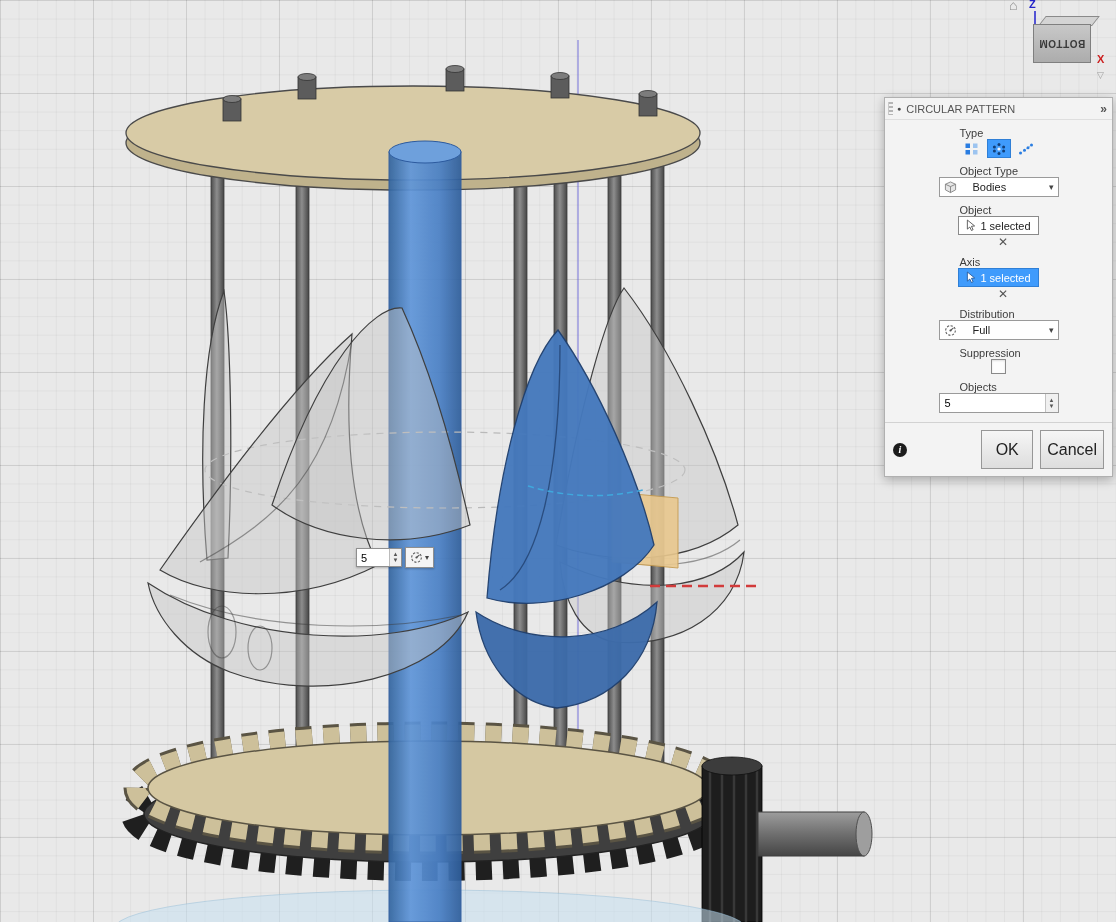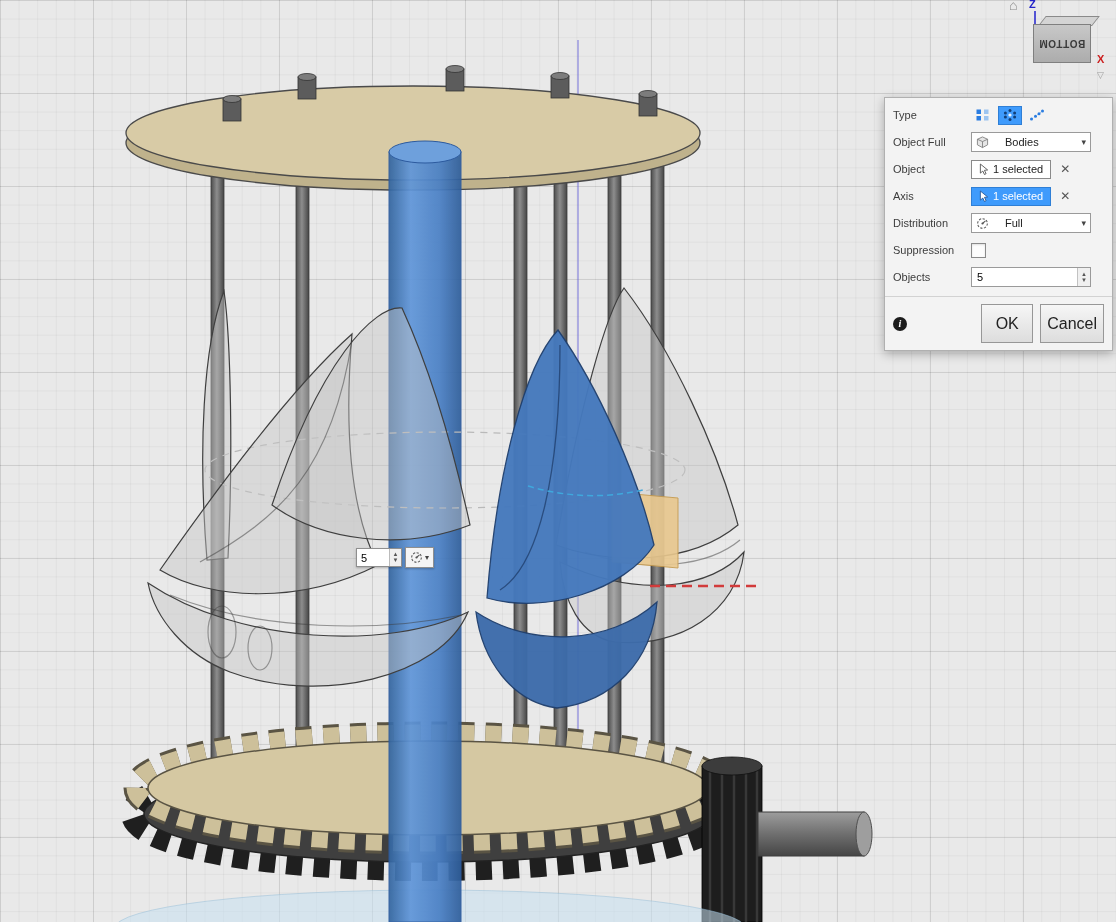--- a/index.html
+++ b/index.html
@@ -37,21 +37,21 @@
   .mini-btn .caret{font-size:8px;color:#444;}
 
   
   #pattern-panel{position:absolute;left:884px;top:97px;width:227px;background:#f3f3f3;border:1px solid #b0b0b0;box-shadow:0 3px 10px rgba(0,0,0,.28);font-size:11px;color:#333;}
   .panel-header{height:21px;display:flex;align-items:center;padding:0 6px 0 3px;border-bottom:1px solid #dedede;}
   .grip{width:4px;height:13px;margin-right:4px;background:repeating-linear-gradient(to bottom,#b5b5b5 0 2px,transparent 2px 4px);border-left:1px solid #c8c8c8;cursor:grab;}
   .hdr-dot{font-size:7px;color:#4a4a4a;margin-right:5px;}
   .hdr-title{flex:1;font-size:11px;color:#555;}
   .hdr-collapse{color:#555;font-size:12px;font-weight:bold;cursor:pointer;letter-spacing:-1px;}
   .panel-body{padding:7px 8px 9px 8px;display:flex;flex-direction:column;gap:7px;}
-  .row{display:flex;align-items:center;min-height:20px;}
+  .row{display:flex;align-items:center;min-height:20px;flex-direction:column;}
   .lbl{width:78px;flex-shrink:0;color:#3c3c3c;}
   .type-btns{display:flex;gap:3px;align-items:center;}
   .type-btn{width:24px;height:19px;display:flex;align-items:center;justify-content:center;background:transparent;border:1px solid transparent;padding:0;cursor:pointer;}
   .type-btn.selected{background:#3f9bfc;border:1px solid #2f7fd6;}
   .dropdown{width:120px;height:20px;box-sizing:border-box;display:flex;align-items:center;gap:16px;background:#fff;border:1px solid #9a9a9a;padding:0 4px;cursor:pointer;}
   .dd-text{flex:1;color:#222;}
   .dd-caret{font-size:9px;color:#444;}
   .sel-btn{height:19px;box-sizing:border-box;display:flex;align-items:center;gap:4px;background:#fff;border:1px solid #8a8a8a;padding:0 7px;font-size:11px;color:#222;cursor:pointer;}
   .sel-btn.blue{background:#3f9bfc;border-color:#2f7fd6;color:#fff;}
   .close-x{margin-left:9px;color:#555;font-size:12px;cursor:pointer;}
@@ -218,20 +218,26 @@
     <svg width="13" height="13" viewBox="0 0 14 14">
       <circle cx="7" cy="7" r="5.2" fill="none" stroke="#555" stroke-width="1.1" stroke-dasharray="2.4 1.6"></circle>
       <circle cx="7" cy="7" r="1.2" fill="#555"></circle>
       <line x1="7" y1="7" x2="10.2" y2="4.2" stroke="#555" stroke-width="1.1"></line>
     </svg>
     <span class="caret">▾</span>
   </button>
 </div>
 
 <div id="pattern-panel">
+  <div class="panel-header">
+    <span class="grip"></span>
+    <span class="hdr-dot">●</span>
+    <span class="hdr-title">CIRCULAR PATTERN</span>
+    <span class="hdr-collapse">»</span>
+  </div>
 
   <div class="panel-body">
 
     <div class="row">
       <span class="lbl">Type</span>
       <span class="type-btns">
         <button class="type-btn">
           <svg width="16" height="14" viewBox="0 0 16 14">
             <rect x="1.5" y="1.5" width="4.5" height="4.5" fill="#2a7de1"></rect>
             <rect x="1.5" y="8" width="4.5" height="4.5" fill="#2a7de1"></rect>
@@ -256,21 +262,21 @@
             <circle cx="2.5" cy="11" r="1.5" fill="#2a7de1"></circle>
             <circle cx="6.5" cy="8.3" r="1.5" fill="#2a7de1"></circle>
             <circle cx="10" cy="5.7" r="1.5" fill="#2a7de1"></circle>
             <circle cx="13.5" cy="3" r="1.5" fill="#2a7de1"></circle>
           </svg>
         </button>
       </span>
     </div>
 
     <div class="row">
-      <span class="lbl">Object Full</span>
+      <span class="lbl">Object Type</span>
       <div class="dropdown">
         <svg width="13" height="13" viewBox="0 0 14 14">
           <path d="M7 1 L12.5 3.5 L12.5 9.5 L7 12.5 L1.5 9.5 L1.5 3.5 Z" fill="#e6e6e6" stroke="#7a7a7a" stroke-width="0.9"></path>
           <path d="M1.5 3.5 L7 6 L12.5 3.5" fill="none" stroke="#7a7a7a" stroke-width="0.9"></path>
           <path d="M7 6 L7 12.5" fill="none" stroke="#7a7a7a" stroke-width="0.9"></path>
         </svg>
         <span class="dd-text">Bodies</span>
         <span class="dd-caret">▾</span>
       </div>
     </div>

